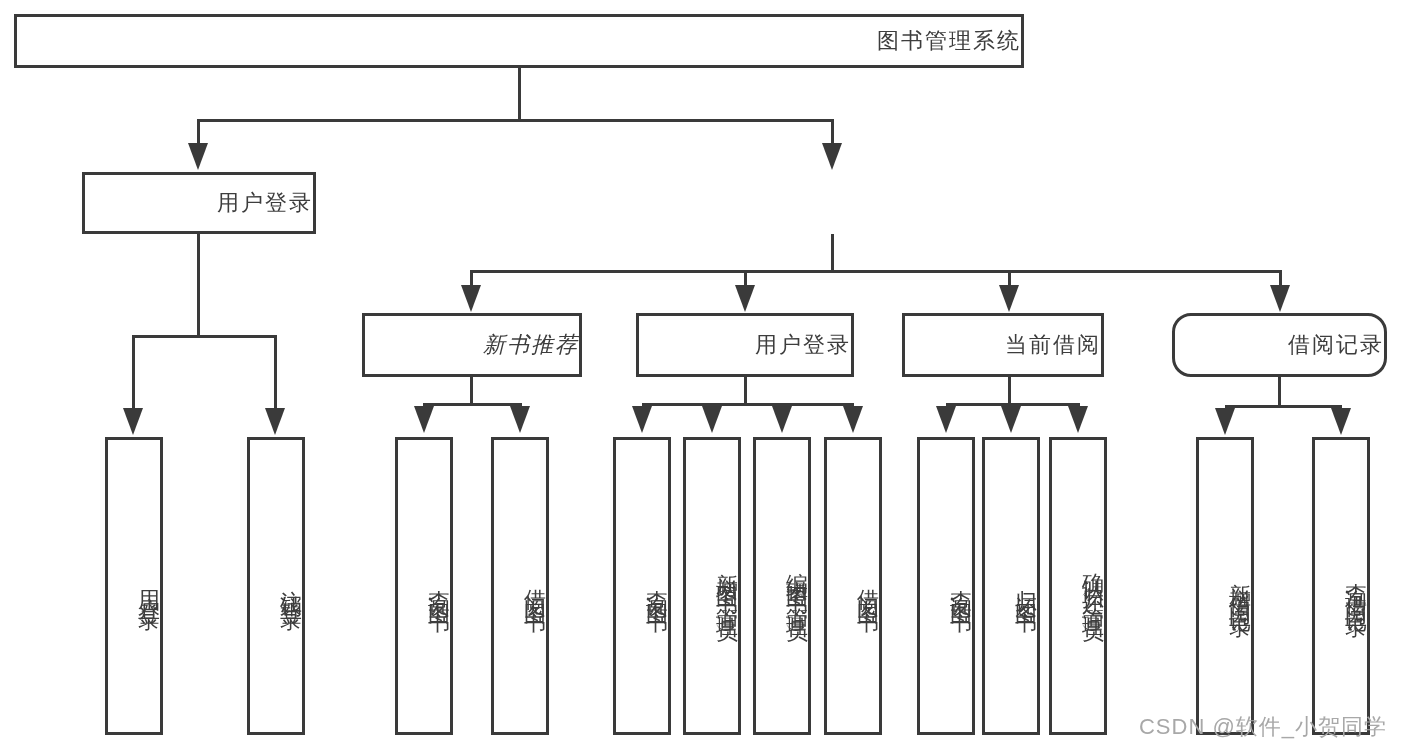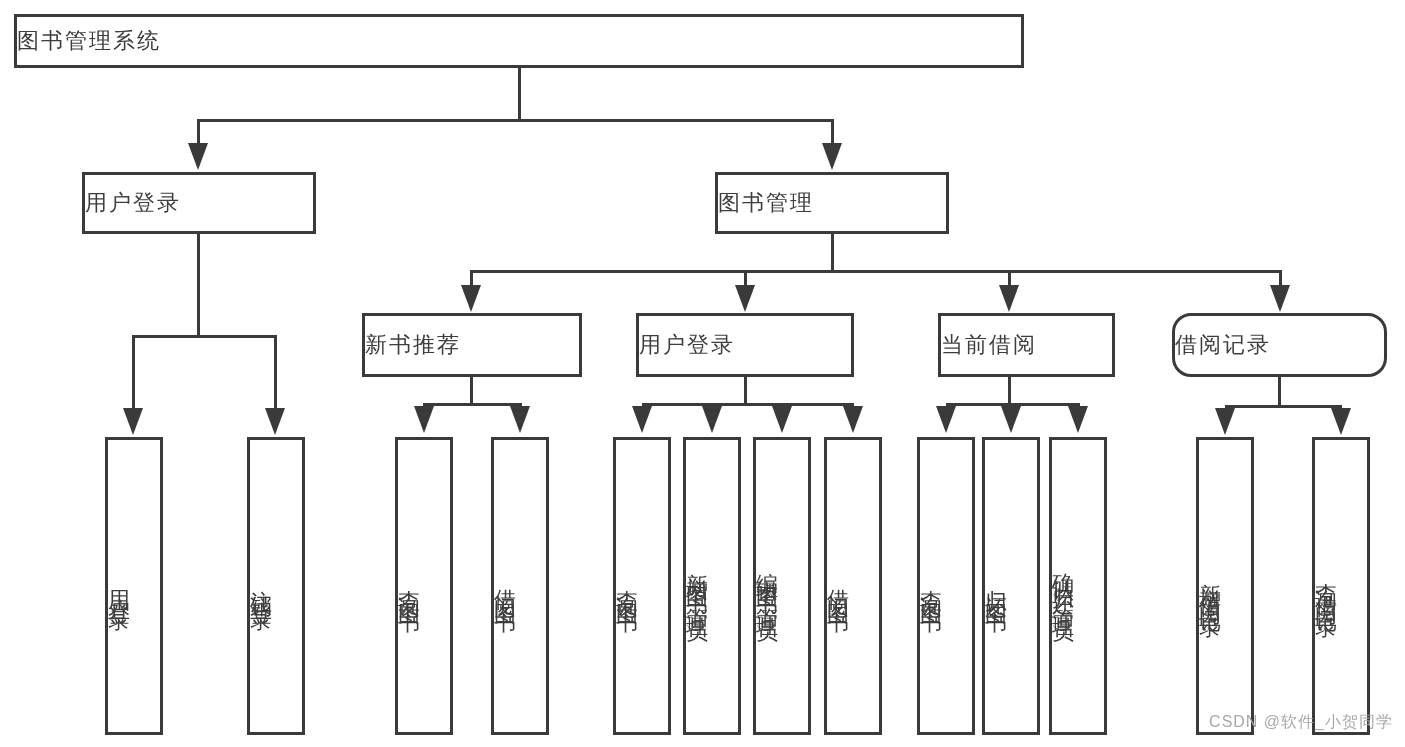--- a/index.html
+++ b/index.html
@@ -14,21 +14,21 @@
     position:relative;
     width:1405px;height:747px;
     background:var(--bg);
     overflow:hidden;
   }
   .box{
     position:absolute;
     background:var(--bg);
     border:3px solid var(--line);
     box-sizing:border-box;
-    display:flex;align-items:center;justify-content:flex-start;
+    display:flex;align-items:center;justify-content:flex-end;
     color:var(--text);
     font-size:22px;
     letter-spacing:2px;
     white-space:nowrap;
   }
   .vbox span{
     writing-mode:vertical-rl;
     text-orientation:mixed;
     letter-spacing:7px;
     line-height:1;
@@ -37,22 +37,22 @@
   .hline{position:absolute;height:3px;background:var(--line);}
   .vline{position:absolute;width:3px;background:var(--line);}
   .arr{
     position:absolute;width:0;height:0;
     border-left:10px solid transparent;
     border-right:10px solid transparent;
     border-top:27px solid var(--line);
   }
   .watermark{
     position:absolute;
-    right:12px;top:712px;
-    font-size:16px;
+    right:18px;top:712px;
+    font-size:22px;
     color:var(--watermark);
     letter-spacing:1px;
     z-index:5;
   }
 </style>
 </head>
 <body>
 
 <div id="stage">
 
@@ -63,49 +63,46 @@
   <div class="vline" style="left:518px;top:68px;height:53px;"></div>
   <div class="hline" style="left:197px;top:119px;width:637px;"></div>
   <div class="vline" style="left:197px;top:119px;height:27px;"></div>
   <div class="arr" style="left:188px;top:143px;"></div>
   <div class="vline" style="left:831px;top:119px;height:27px;"></div>
   <div class="arr" style="left:822px;top:143px;"></div>
 
   <div class="box" style="left:82px;top:172px;width:234px;height:62px;">
     <span>用户登录</span>
   </div>
-  <div class="box" style="left:715px;top:172px;width:234px;height:62px;">
-    <span>图书管理</span>
-  </div>
 
   <div class="vline" style="left:197px;top:234px;height:104px;"></div>
   <div class="hline" style="left:132px;top:335px;width:145px;"></div>
   <div class="vline" style="left:132px;top:335px;height:76px;"></div>
   <div class="arr" style="left:123px;top:408px;"></div>
   <div class="vline" style="left:274px;top:335px;height:76px;"></div>
   <div class="arr" style="left:265px;top:408px;"></div>
 
   <div class="vline" style="left:831px;top:234px;height:38px;"></div>
   <div class="hline" style="left:470px;top:270px;width:812px;"></div>
   <div class="vline" style="left:470px;top:270px;height:18px;"></div>
   <div class="arr" style="left:461px;top:285px;"></div>
   <div class="vline" style="left:744px;top:270px;height:18px;"></div>
   <div class="arr" style="left:735px;top:285px;"></div>
   <div class="vline" style="left:1008px;top:270px;height:18px;"></div>
   <div class="arr" style="left:999px;top:285px;"></div>
   <div class="vline" style="left:1279px;top:270px;height:18px;"></div>
   <div class="arr" style="left:1270px;top:285px;"></div>
 
-  <div class="box" style="left:362px;top:313px;width:220px;height:64px;">
+  <div class="box" style="left:362px;top:313px;width:220px;height:64px;font-style:italic;">
     <span>新书推荐</span>
   </div>
   <div class="box" style="left:636px;top:313px;width:218px;height:64px;">
     <span>用户登录</span>
   </div>
-  <div class="box" style="left:902px;top:313px;width:177px;height:64px;margin-left:36px;">
+  <div class="box" style="left:902px;top:313px;width:202px;height:64px;">
     <span>当前借阅</span>
   </div>
   <div class="box" style="left:1172px;top:313px;width:215px;height:64px;border-radius:19px;">
     <span>借阅记录</span>
   </div>
 
   <div class="vline" style="left:470px;top:377px;height:29px;"></div>
   <div class="hline" style="left:423px;top:403px;width:99px;"></div>
   <div class="arr" style="left:414px;top:406px;"></div>
   <div class="arr" style="left:510px;top:406px;"></div>

